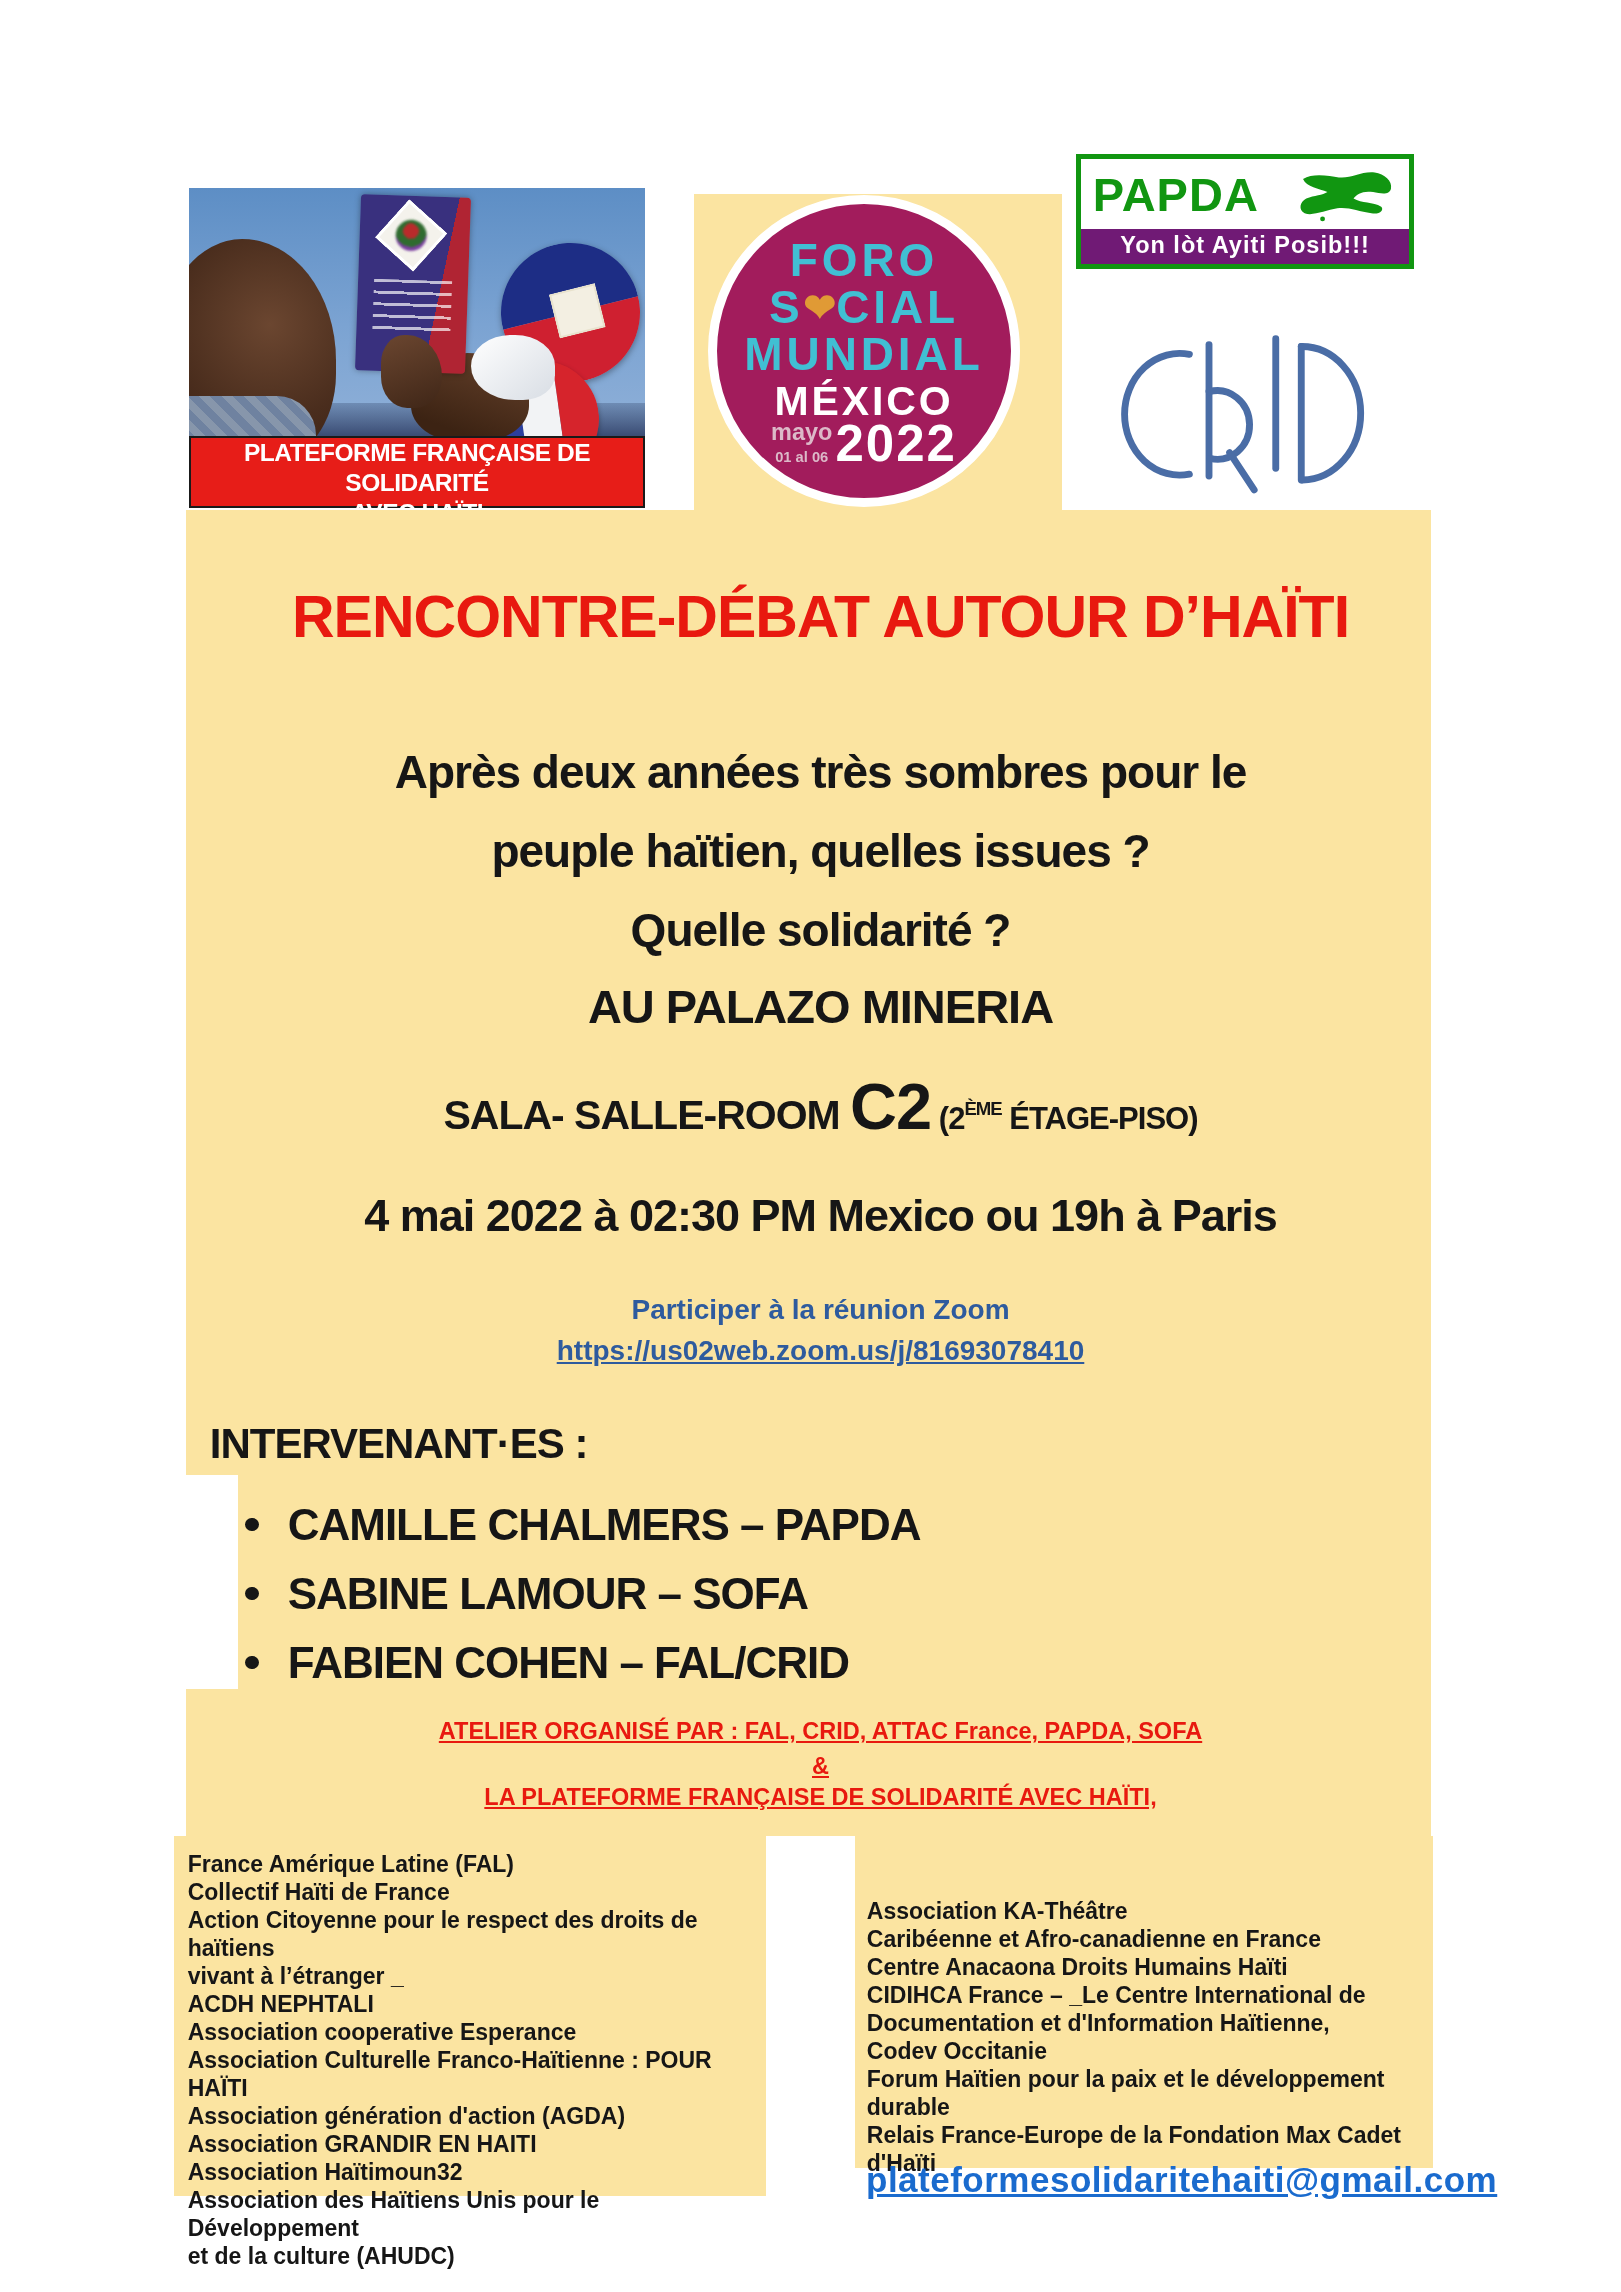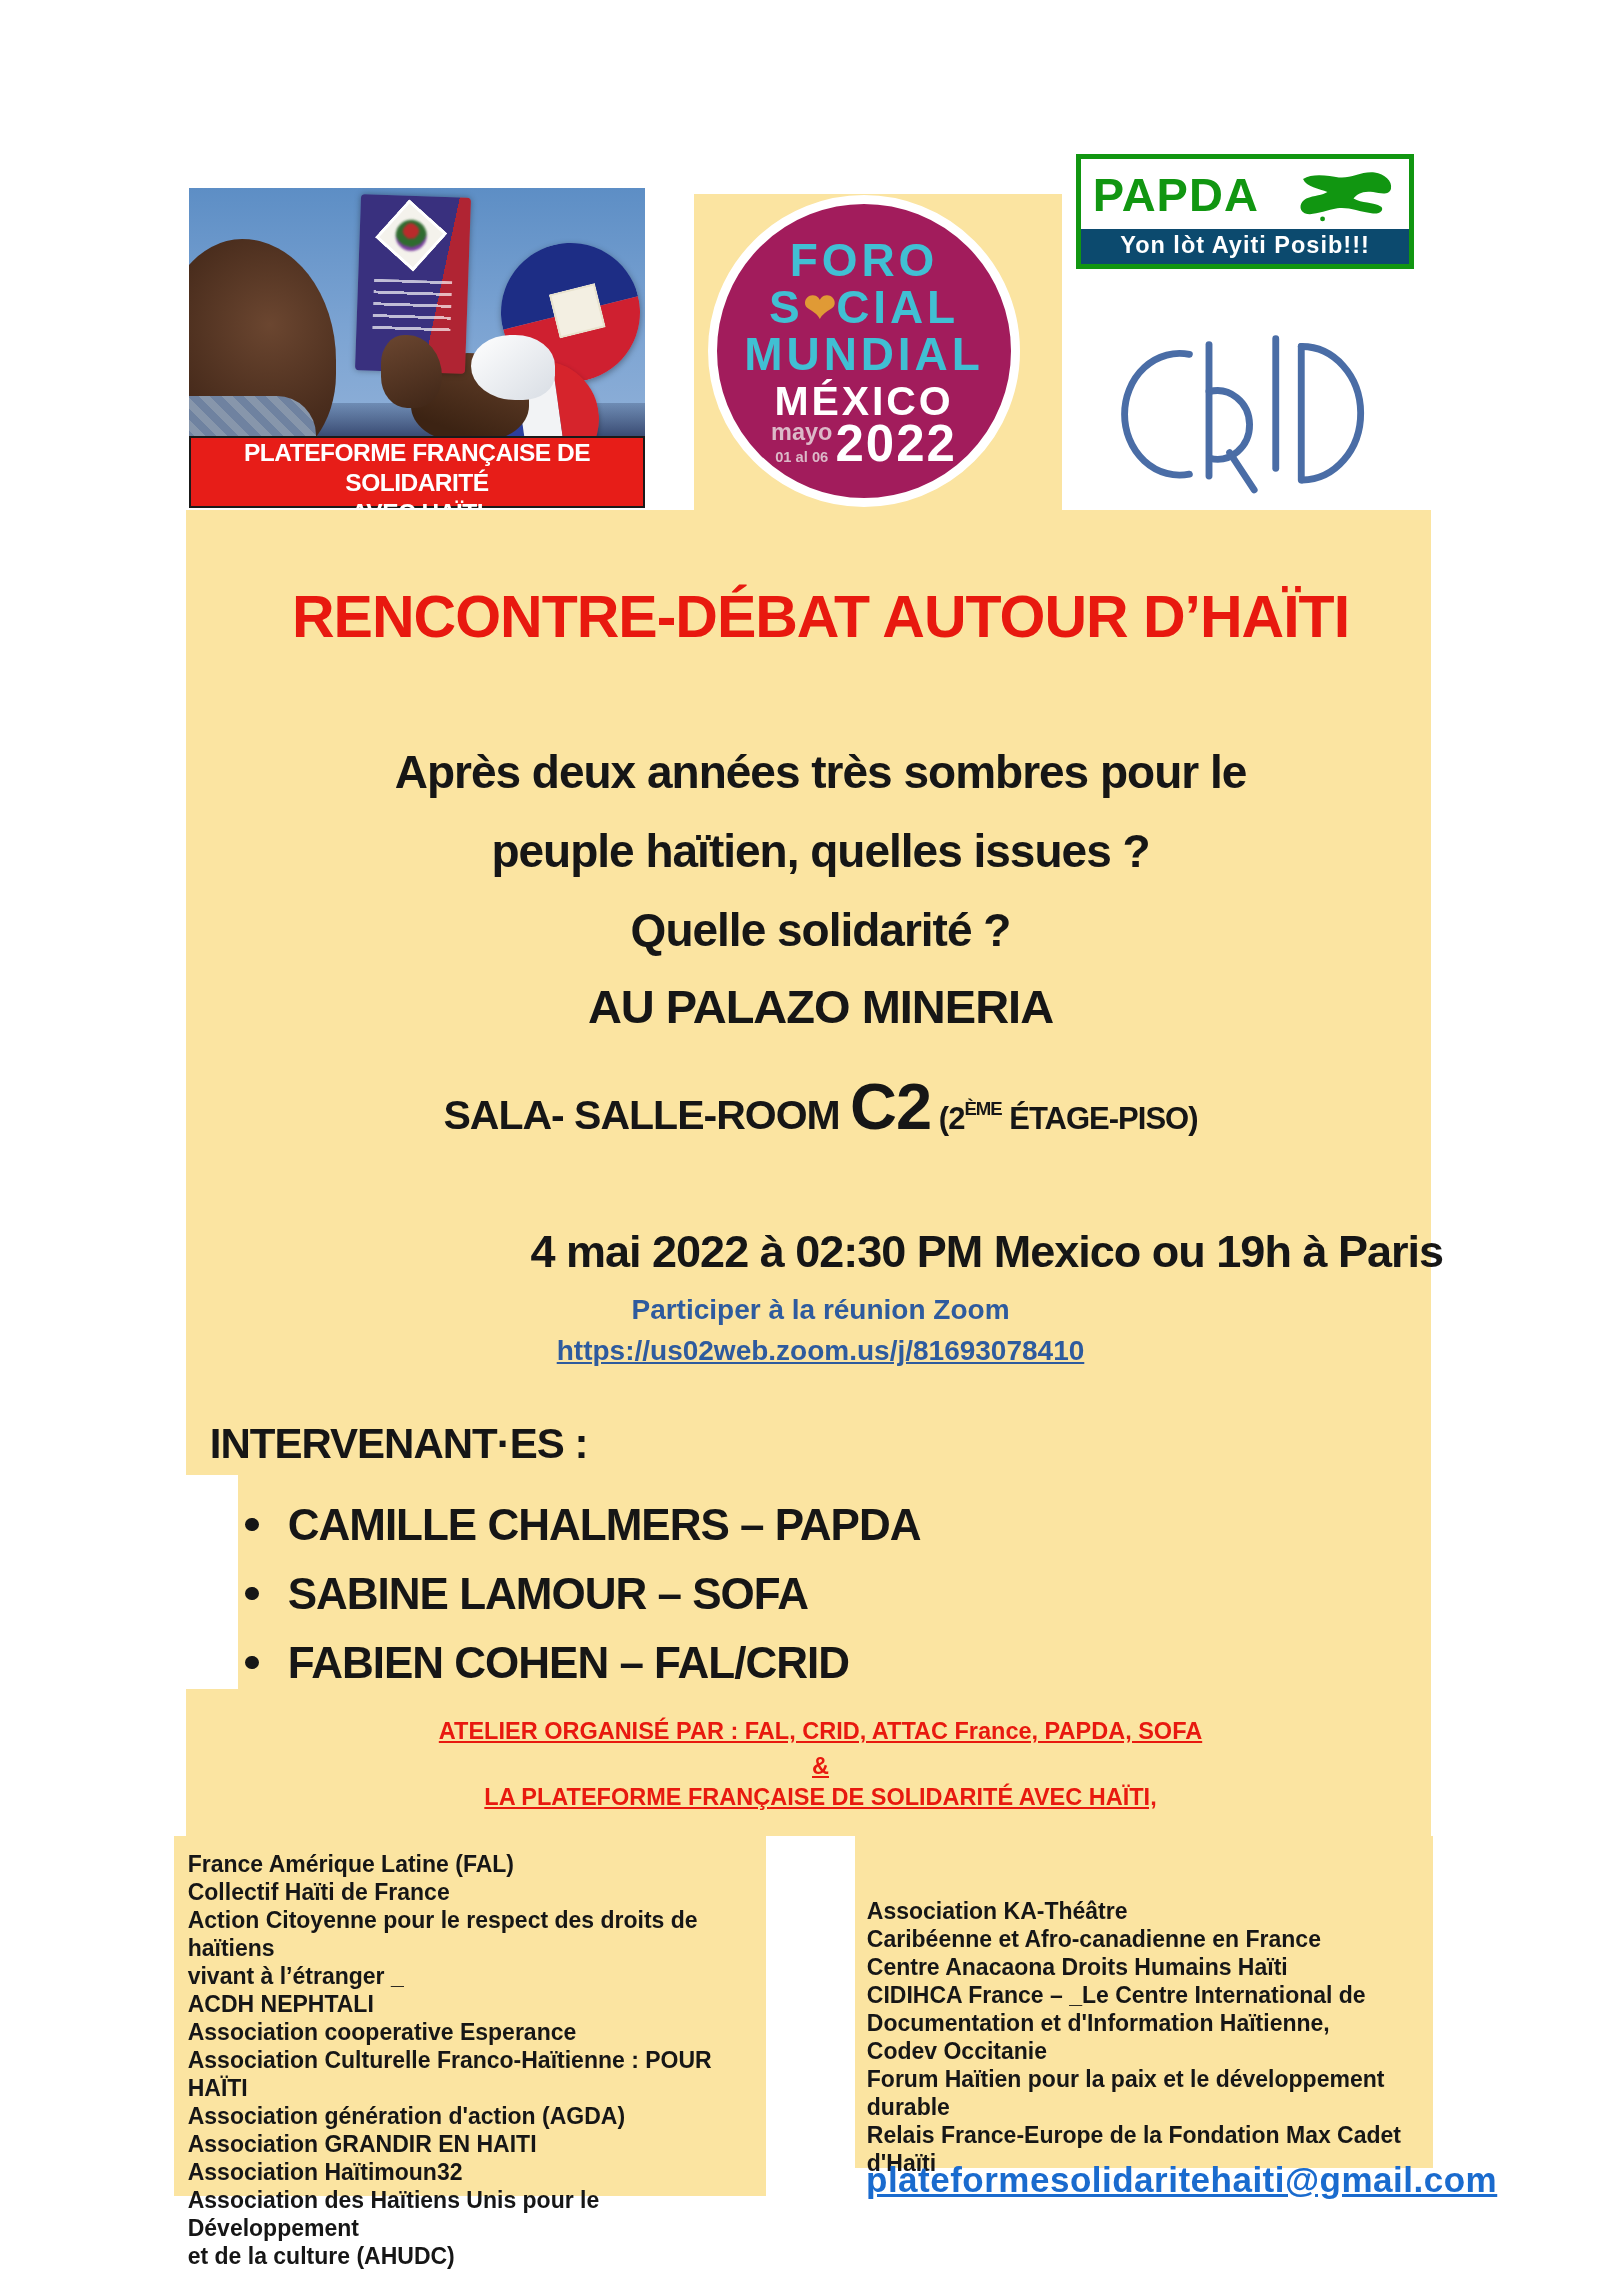--- a/index.html
+++ b/index.html
@@ -57,37 +57,37 @@
   .foro-mayo{color:#dcb9c8;font-weight:700;font-size:23.5px;line-height:21.6px;text-align:center;}
   .foro-dates{color:#dcb9c8;font-weight:700;font-size:14.7px;line-height:14.7px;}
   .foro-year{color:#ffffff;font-weight:700;font-size:51px;line-height:45px;letter-spacing:2px;}
 
   
   .papda{position:absolute;left:1076px;top:154px;width:338px;height:115px;background:#ffffff;
         border:5.9px solid #119611;box-sizing:border-box;display:flex;flex-direction:column;}
   .papda-top{flex:1;display:flex;align-items:center;justify-content:space-between;padding:0 7.8px 0 11.8px;}
   .papda-name{color:#119611;font-weight:700;font-size:47px;letter-spacing:1px;}
   .papda-map{width:108px;height:57px;}
-  .papda-tag{height:35px;background:#0c4a6e;color:#ffffff;font-weight:700;font-size:23.5px;
+  .papda-tag{height:35px;background:#701a75;color:#ffffff;font-weight:700;font-size:23.5px;
         text-align:center;line-height:33px;letter-spacing:1px;}
 
   
   .crid{position:absolute;left:1103px;top:321px;width:267px;height:176px;}
 
   
   .main-block{position:absolute;left:186px;top:510px;width:1245px;height:1326px;background:#fbe4a1;}
   .mb{position:absolute;left:0;width:100%;text-align:center;color:#161616;margin-left:12px;}
   .title{top:73px;color:#e8190f;font-weight:700;font-size:59px;letter-spacing:-1px;}
   .subtitle{top:223px;font-weight:700;font-size:46px;line-height:79px;letter-spacing:-1px;}
   .venue{top:469px;font-weight:700;font-size:47px;letter-spacing:-1px;}
   .room{top:559px;font-weight:700;font-size:41px;letter-spacing:-1px;}
   .room-code{font-size:65px;}
   .room-suffix{font-size:31px;}
   .room-sup{font-size:18.6px;vertical-align:13.7px;}
-  .datetime{top:716px;font-weight:700;font-size:45px;letter-spacing:-1px;text-align:right;}
+  .datetime{top:680px;font-weight:700;font-size:45px;letter-spacing:-1px;}
   .zoom-label{top:784px;color:#2e5b9e;font-weight:700;font-size:28px;}
   .zoom-url-wrap{top:825px;}
   .zoom-url{color:#2e5b9e;font-weight:700;font-size:28px;text-decoration:underline;cursor:pointer;}
   .speakers-heading{top:910px;left:11.8px;text-align:left;font-weight:700;font-size:42px;letter-spacing:-1px;}
   .speakers{position:absolute;top:980px;left:59px;margin:0;padding:0;list-style:none;text-align:left;}
   .speakers li{height:69px;display:flex;align-items:center;font-weight:700;font-size:44px;letter-spacing:-1px;color:#161616;}
   .speakers .dot{width:13.7px;height:13.7px;border-radius:50%;background:#161616;margin-right:29px;flex:0 0 auto;}
   .org{color:#e8190f;font-weight:700;font-size:23.5px;text-decoration:underline;letter-spacing:0;}
   .org1{top:1208px;} .org-amp{top:1243px;} .org2{top:1274px;}
   .white-notch{position:absolute;left:186px;top:1475px;width:52px;height:214px;background:#ffffff;}

